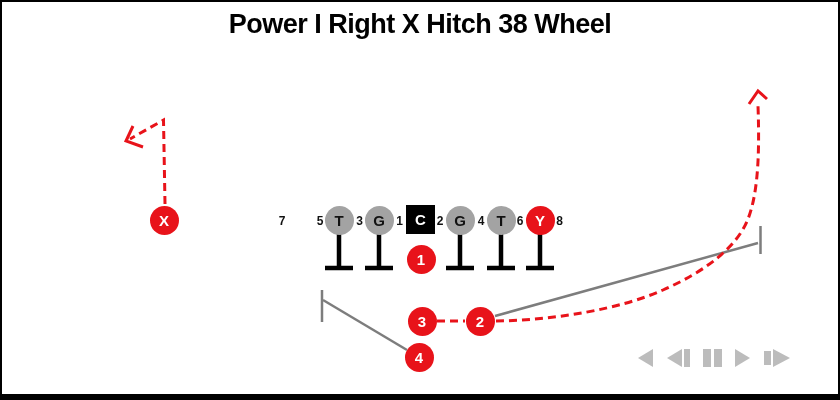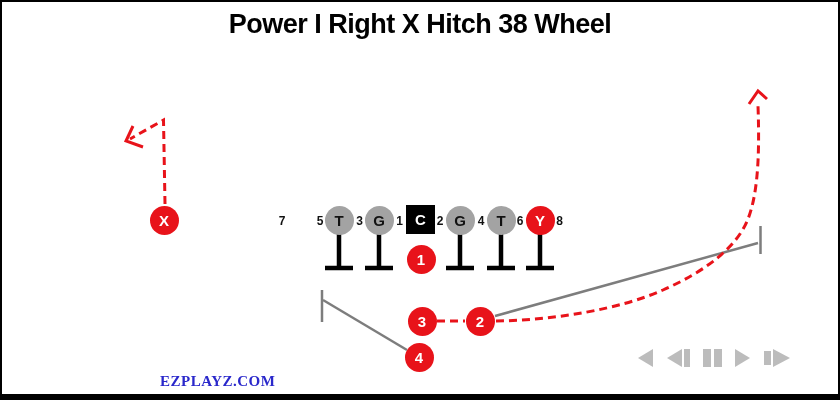--- a/index.html
+++ b/index.html
@@ -117,21 +117,20 @@
   <div class="pc gray" style="left:486.5px;top:205.5px">T</div>
 
   <div class="pc red" style="left:149.5px;top:205.5px">X</div>
   <div class="pc red" style="left:525.5px;top:205.5px">Y</div>
 
   <div class="pc red" style="left:406.5px;top:244.5px">1</div>
   <div class="pc red" style="left:465.5px;top:306.5px">2</div>
   <div class="pc red" style="left:407.5px;top:306.5px">3</div>
   <div class="pc red" style="left:404.5px;top:342.5px">4</div>
 
-  <a class="footer-brand" href="#">EZPLAYZ.COM</a>
   <div class="bottom-bar"></div>
 
   <div class="media">
     <button title="">
       <svg width="16" height="18" viewBox="0 0 16 18">
         <polygon points="15,0 15,18 0,9"></polygon>
       </svg>
     </button>
     <button title="">
       <svg width="23" height="18" viewBox="0 0 23 18">

